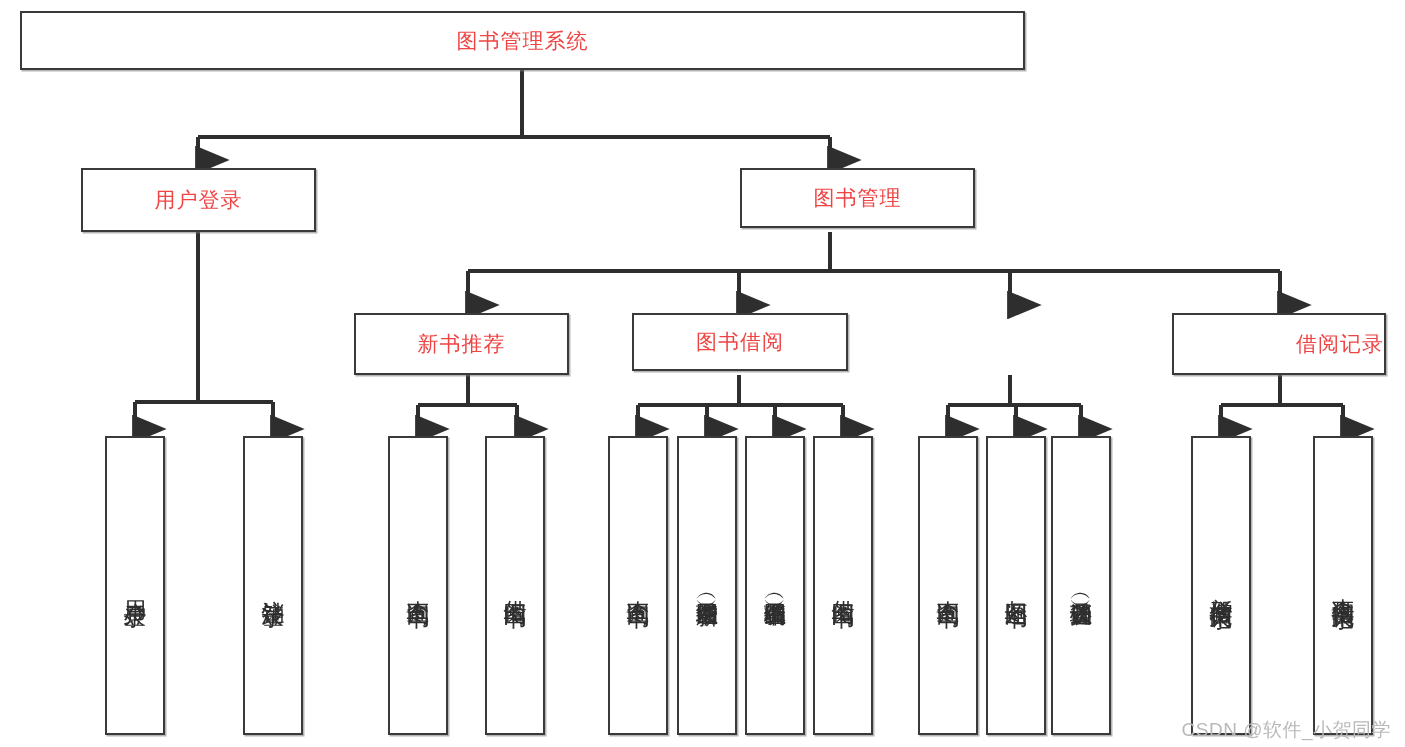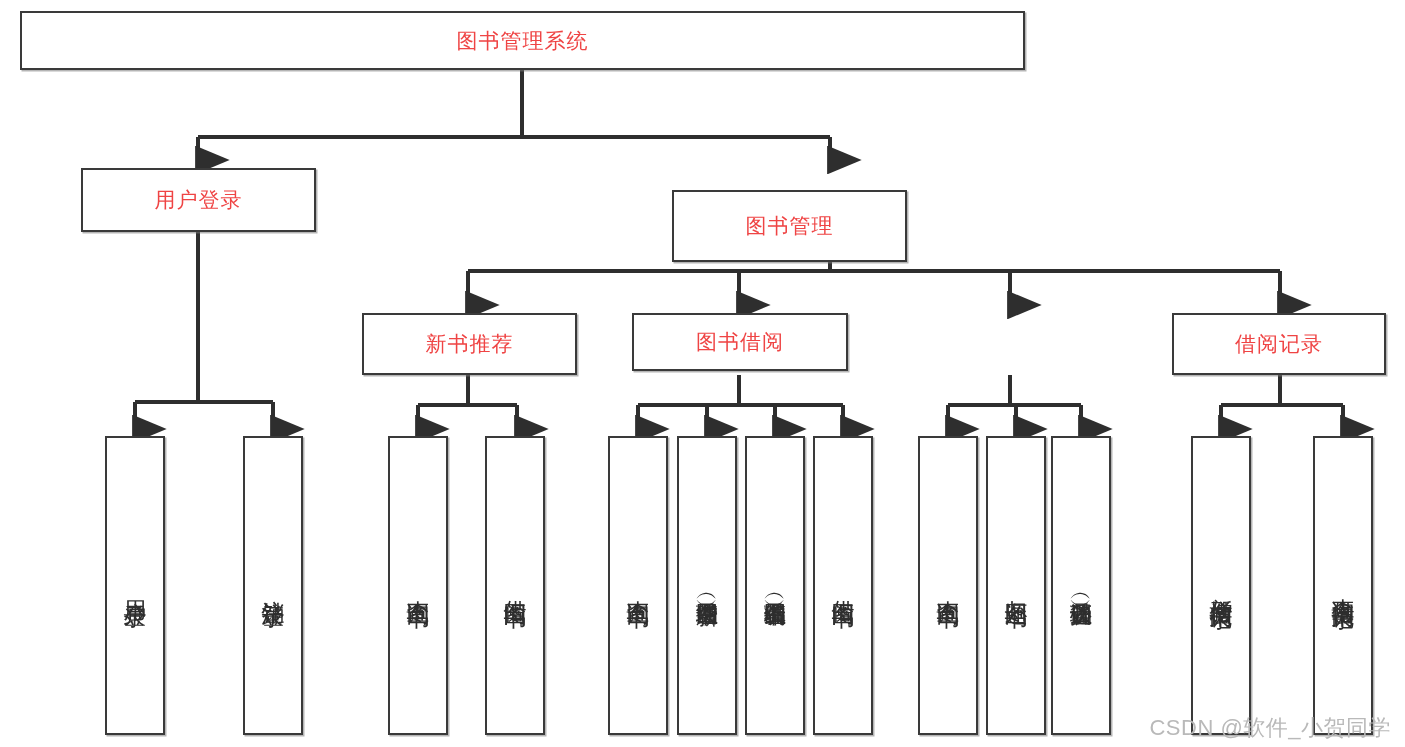--- a/index.html
+++ b/index.html
@@ -40,21 +40,21 @@
     color:#2e2e2e;
     line-height:1.18;
     letter-spacing:2px;
     white-space:nowrap;
   }
   .leaf-label.tight{font-size:22px;letter-spacing:0px;line-height:1.08;}
   #watermark{
     position:absolute;
     right:14px;
     bottom:4px;
-    font-size:22px;
+    font-size:19px;
     color:#b9b9b9;
     letter-spacing:.5px;
     white-space:nowrap;
     pointer-events:none;
   }
 </style>
 </head>
 <body>
 
 <div id="canvas">
@@ -109,31 +109,31 @@
     </g>
   </svg>
 
   <div class="node-box" style="left:20px;top:11px;width:1005px;height:59px;">
     <span class="node-label">图书管理系统</span>
   </div>
 
   <div class="node-box" style="left:81px;top:168px;width:235px;height:64px;">
     <span class="node-label">用户登录</span>
   </div>
-  <div class="node-box" style="left:672px;top:168px;width:235px;height:72px;margin-top:22px;">
+  <div class="node-box" style="left:740px;top:168px;width:235px;height:60px;">
     <span class="node-label">图书管理</span>
   </div>
 
-  <div class="node-box" style="left:362px;top:313px;width:215px;height:62px;">
+  <div class="node-box" style="left:354px;top:313px;width:215px;height:62px;">
     <span class="node-label">新书推荐</span>
   </div>
   <div class="node-box" style="left:632px;top:313px;width:216px;height:58px;">
     <span class="node-label">图书借阅</span>
   </div>
-  <div class="node-box" style="left:1172px;top:313px;width:214px;height:62px;">
+  <div class="node-box" style="left:1172px;top:313px;width:214px;height:62px;justify-content:flex-end;">
     <span class="node-label">借阅记录</span>
   </div>
 
   <div class="leaf-box" style="left:105px;top:436px;width:60px;height:299px;">
     <span class="leaf-label">用户登录</span>
   </div>
   <div class="leaf-box" style="left:243px;top:436px;width:60px;height:299px;">
     <span class="leaf-label">注销登录</span>
   </div>
 

